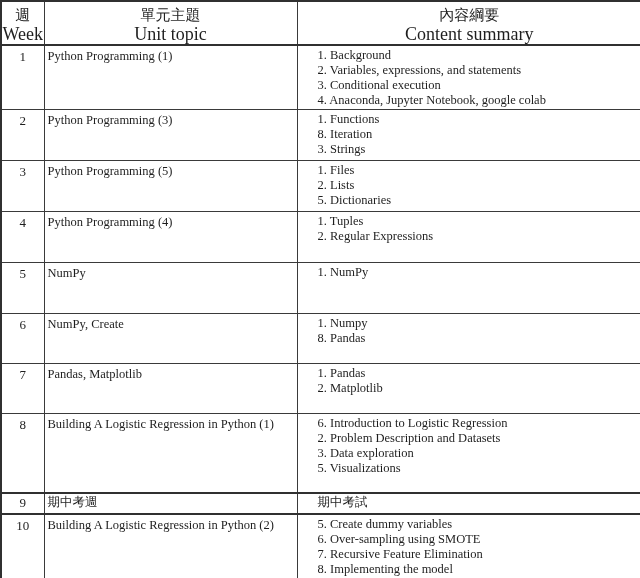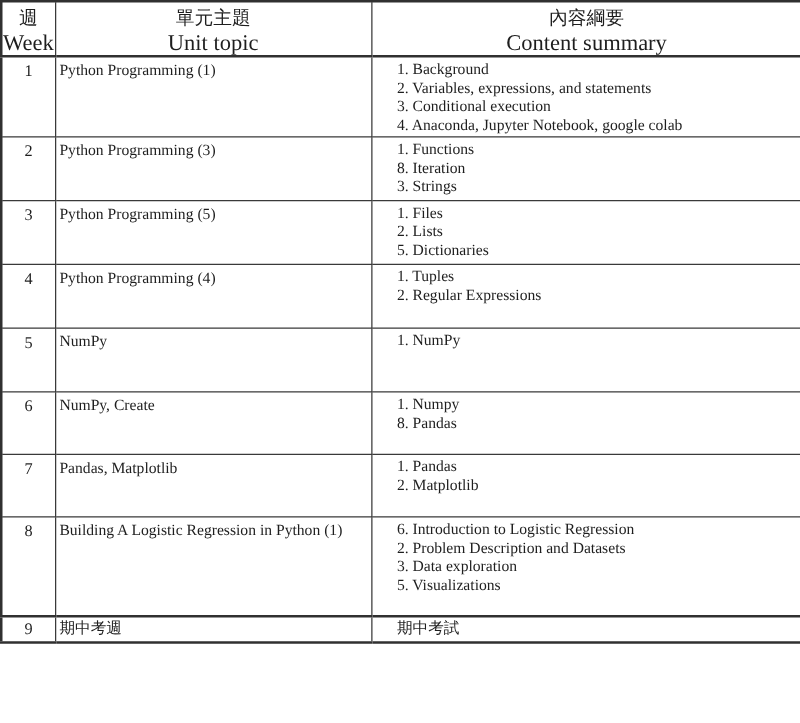--- a/index.html
+++ b/index.html
@@ -180,15 +180,25 @@
     </tr>
 
     <tr class="h21 milestone">
       <td class="week">9</td>
       <td class="topic">期中考週</td>
       <td class="summary last">
         <div class="line">期中考試</div>
       </td>
     </tr>
 
+    <tr class="h65">
+      <td class="week">10</td>
+      <td class="topic">Building A Logistic Regression in Python (2)</td>
+      <td class="summary last">
+        <div class="line">5. Create dummy variables</div>
+        <div class="line">6. Over-sampling using SMOTE</div>
+        <div class="line">7. Recursive Feature Elimination</div>
+        <div class="line">8. Implementing the model</div>
+      </td>
+    </tr>
 
   </tbody>
 </table>
 
 </body></html>

